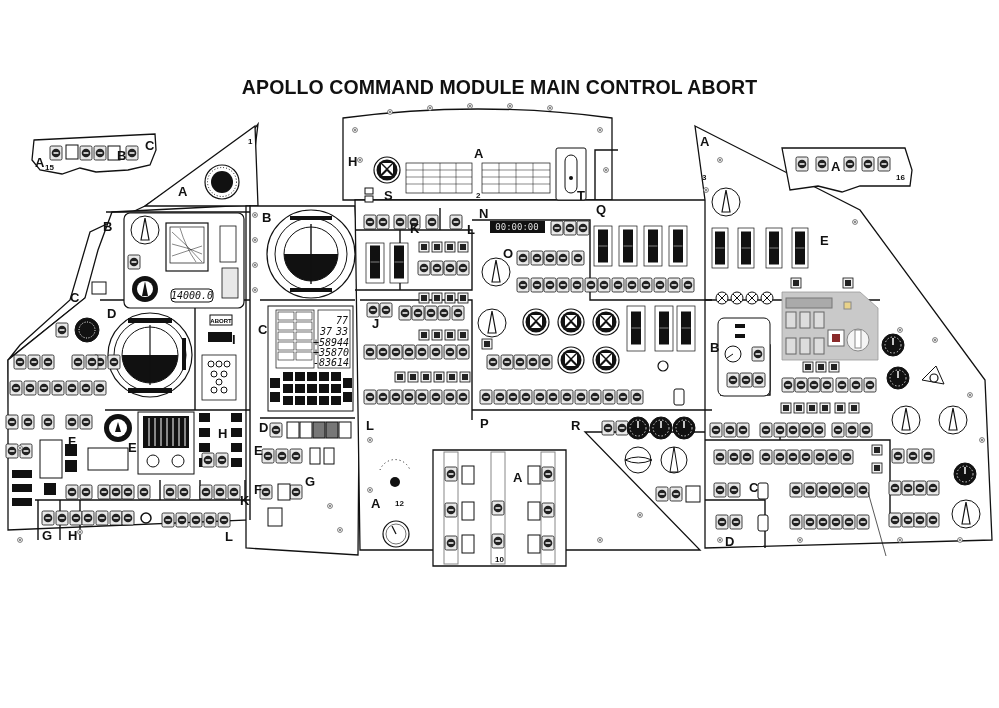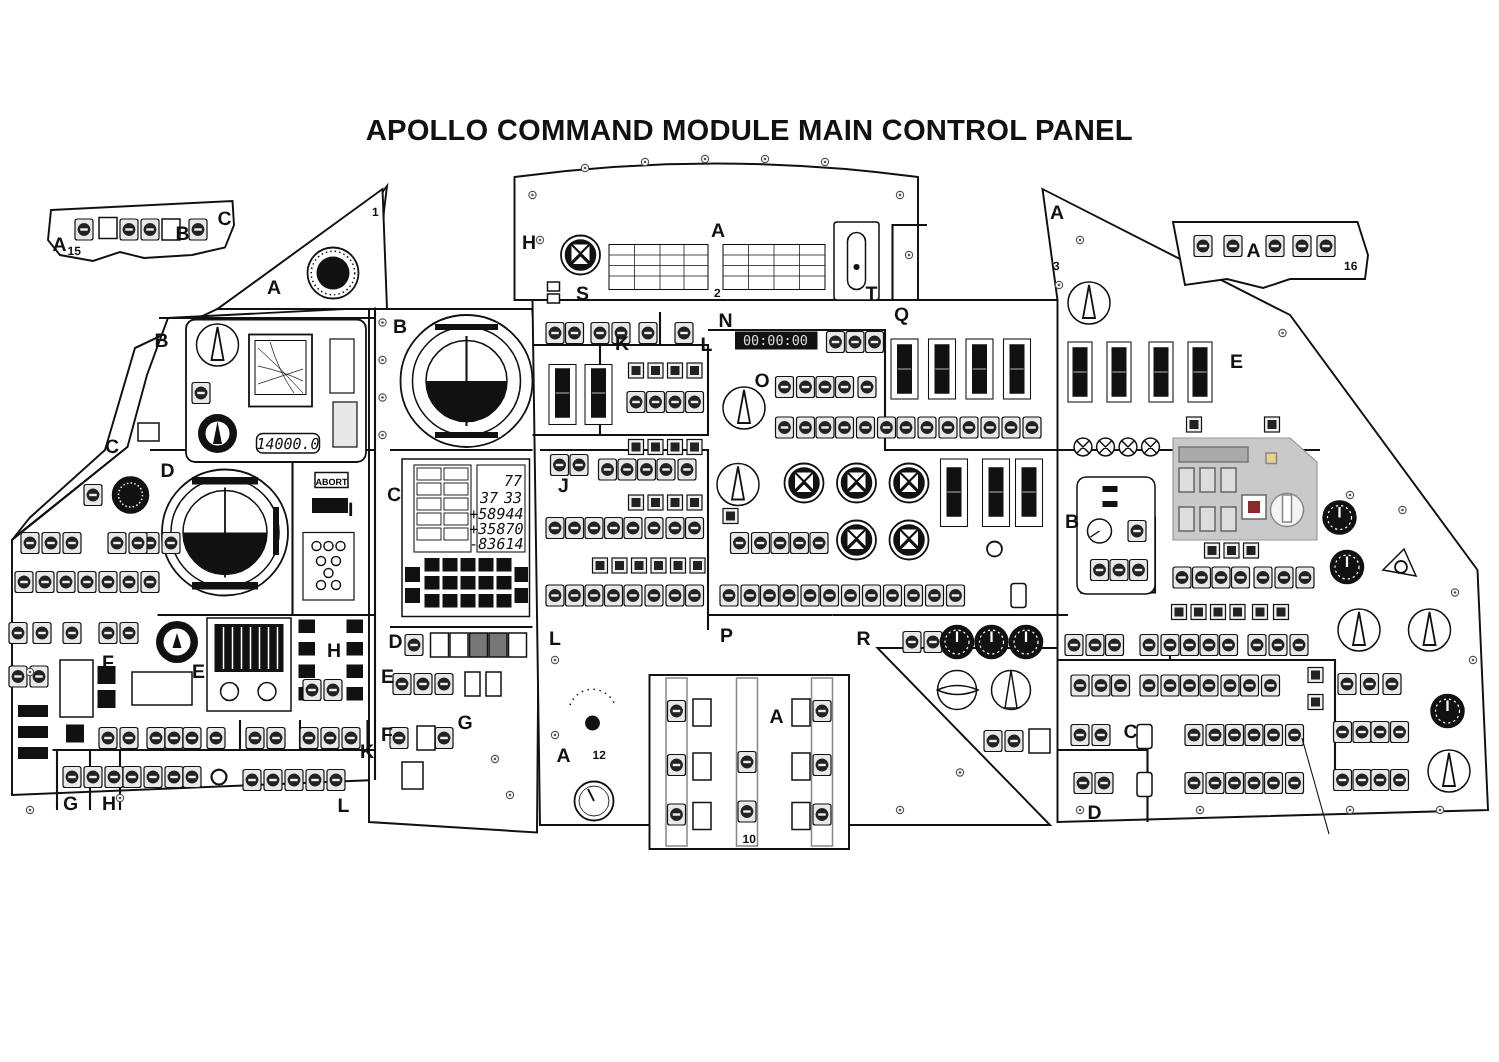--- a/index.html
+++ b/index.html
@@ -7,21 +7,21 @@
   .title{position:absolute;left:0;width:999px;top:76px;text-align:center;font-weight:bold;font-size:19.5px;letter-spacing:0.1px;}
   svg.panel{position:absolute;left:0;top:0;}
   .sec{font-family:"Liberation Sans",sans-serif;font-weight:bold;font-size:13px;fill:#111;}
   .secnum{font-family:"Liberation Sans",sans-serif;font-weight:bold;font-size:8px;fill:#111;}
   .disp{font-family:"DejaVu Sans Mono",monospace;font-size:10px;fill:#111;}
   .dispw{font-family:"DejaVu Sans Mono",monospace;font-size:9px;fill:#ddd;}
 </style>
 </head>
 <body>
 
-<div class="title">APOLLO COMMAND MODULE MAIN CONTROL PANEL</div>
+<div class="title">APOLLO COMMAND MODULE MAIN CONTROL ABORT</div>
 
 <svg class="panel" width="999" height="708" viewBox="0 0 999 708">
   <defs>
     <g id="tsw">
       <rect x="-6" y="-7" width="12" height="14" rx="1.5" fill="#e8e8e8" stroke="#111" stroke-width="0.8"></rect>
       <circle cx="0" cy="0" r="4.3" fill="#222"></circle>
       <rect x="-2.5" y="-0.8" width="5" height="1.6" fill="#eee"></rect>
     </g>
     <g id="tb">
       <rect x="-5" y="-5" width="10" height="10" fill="#f0f0f0" stroke="#111" stroke-width="0.8"></rect>

